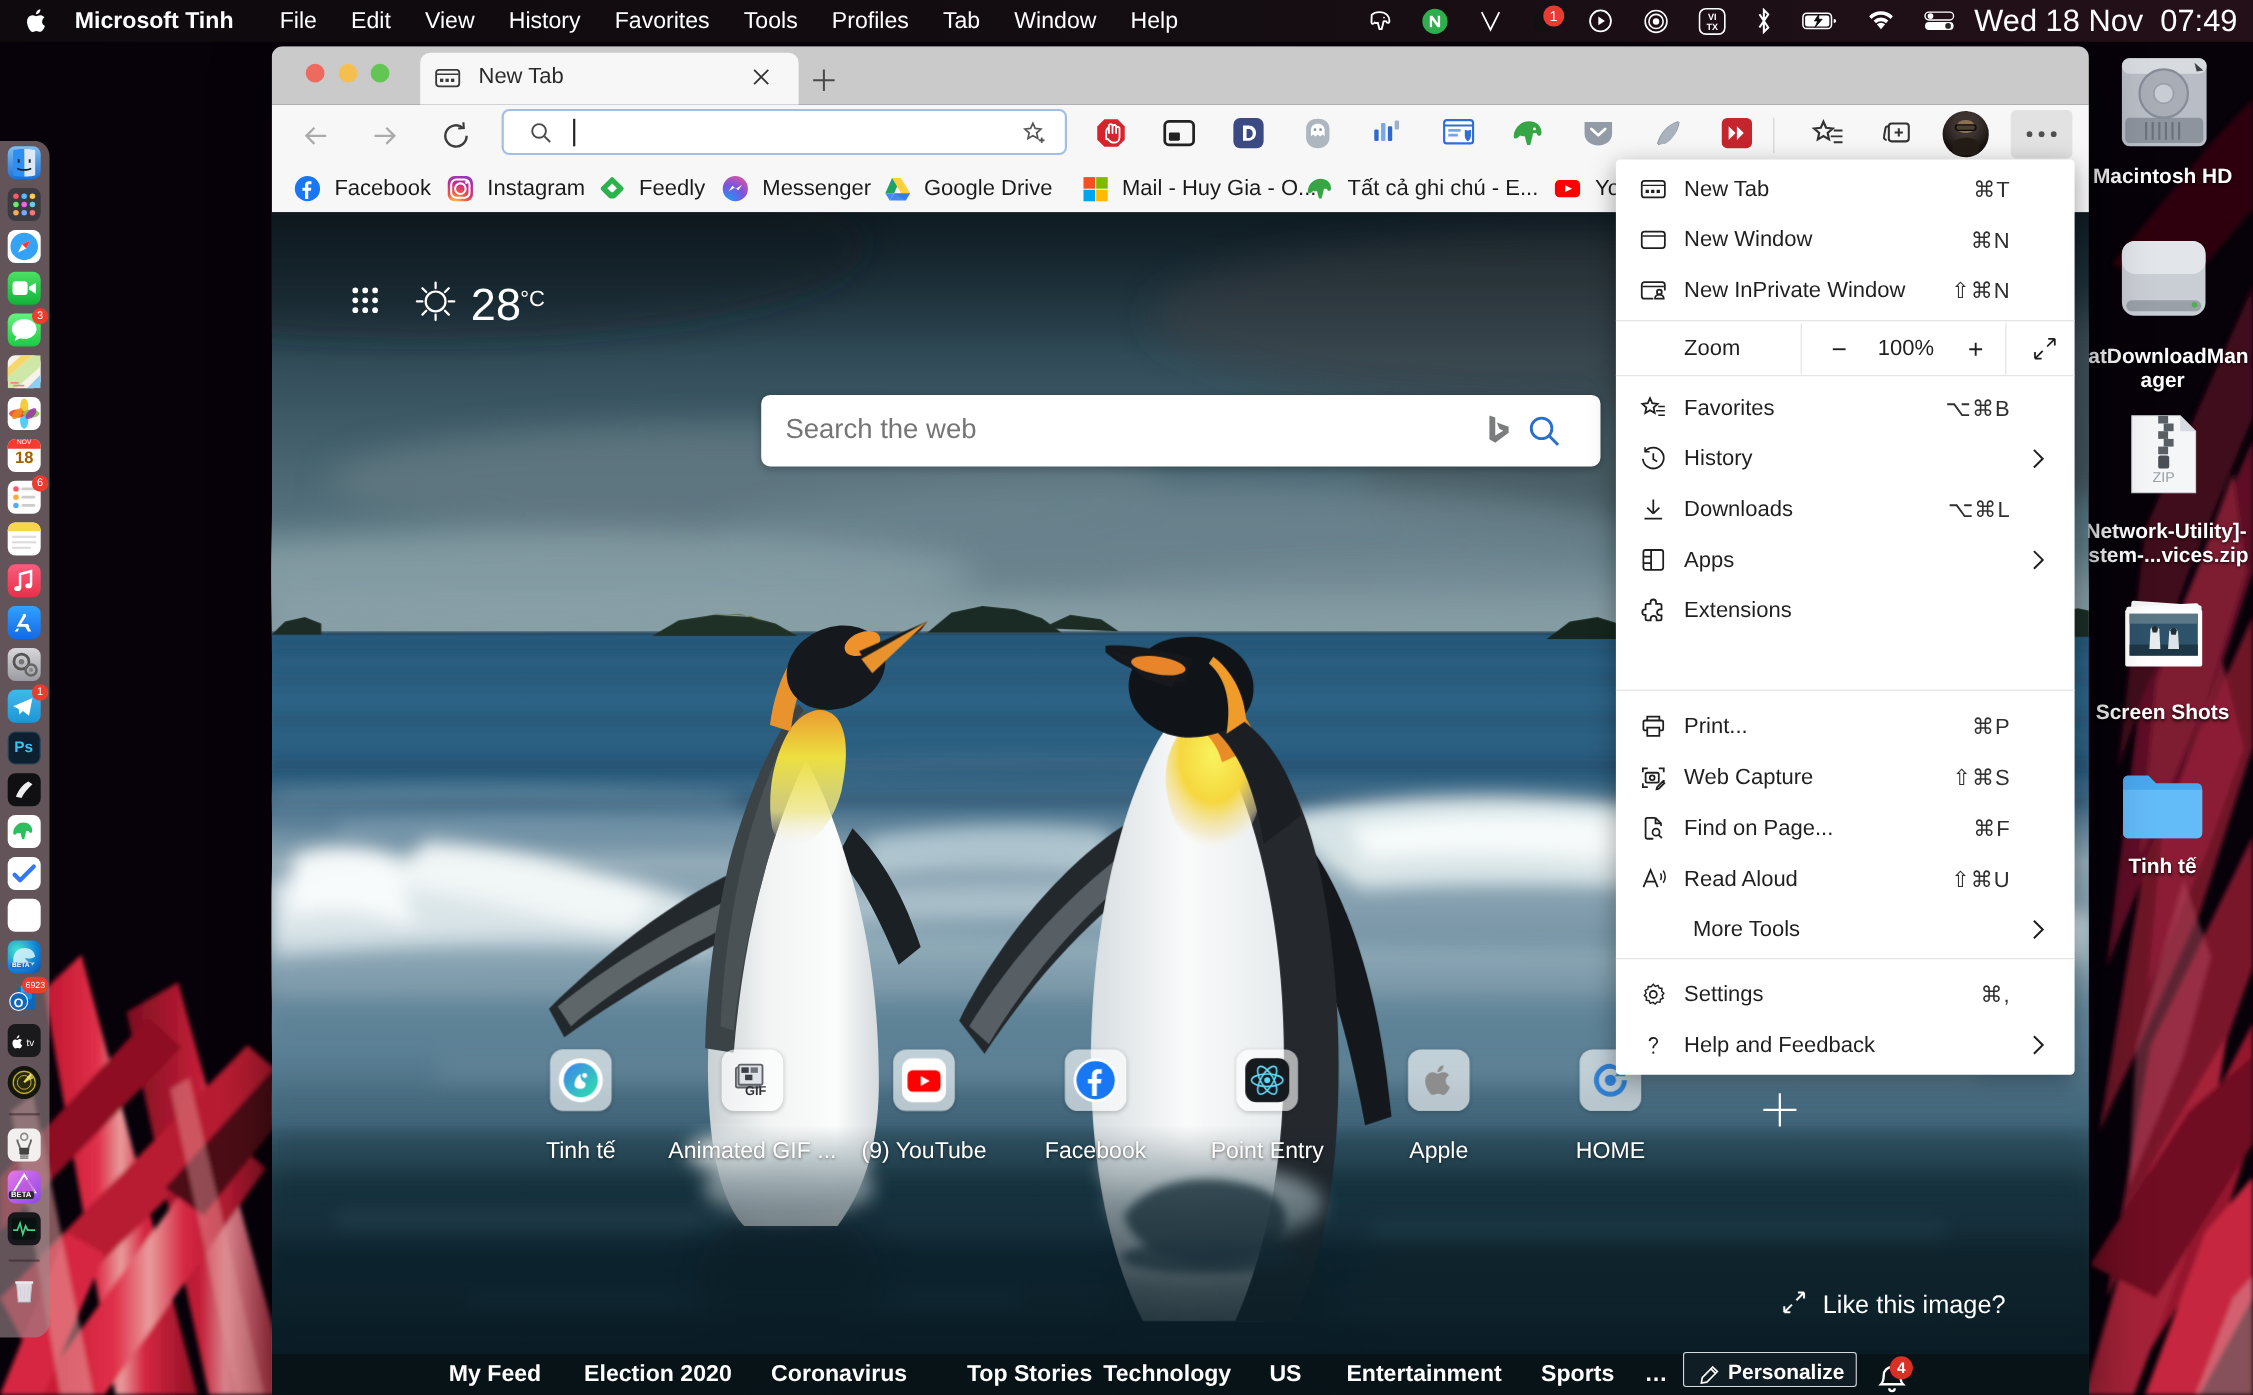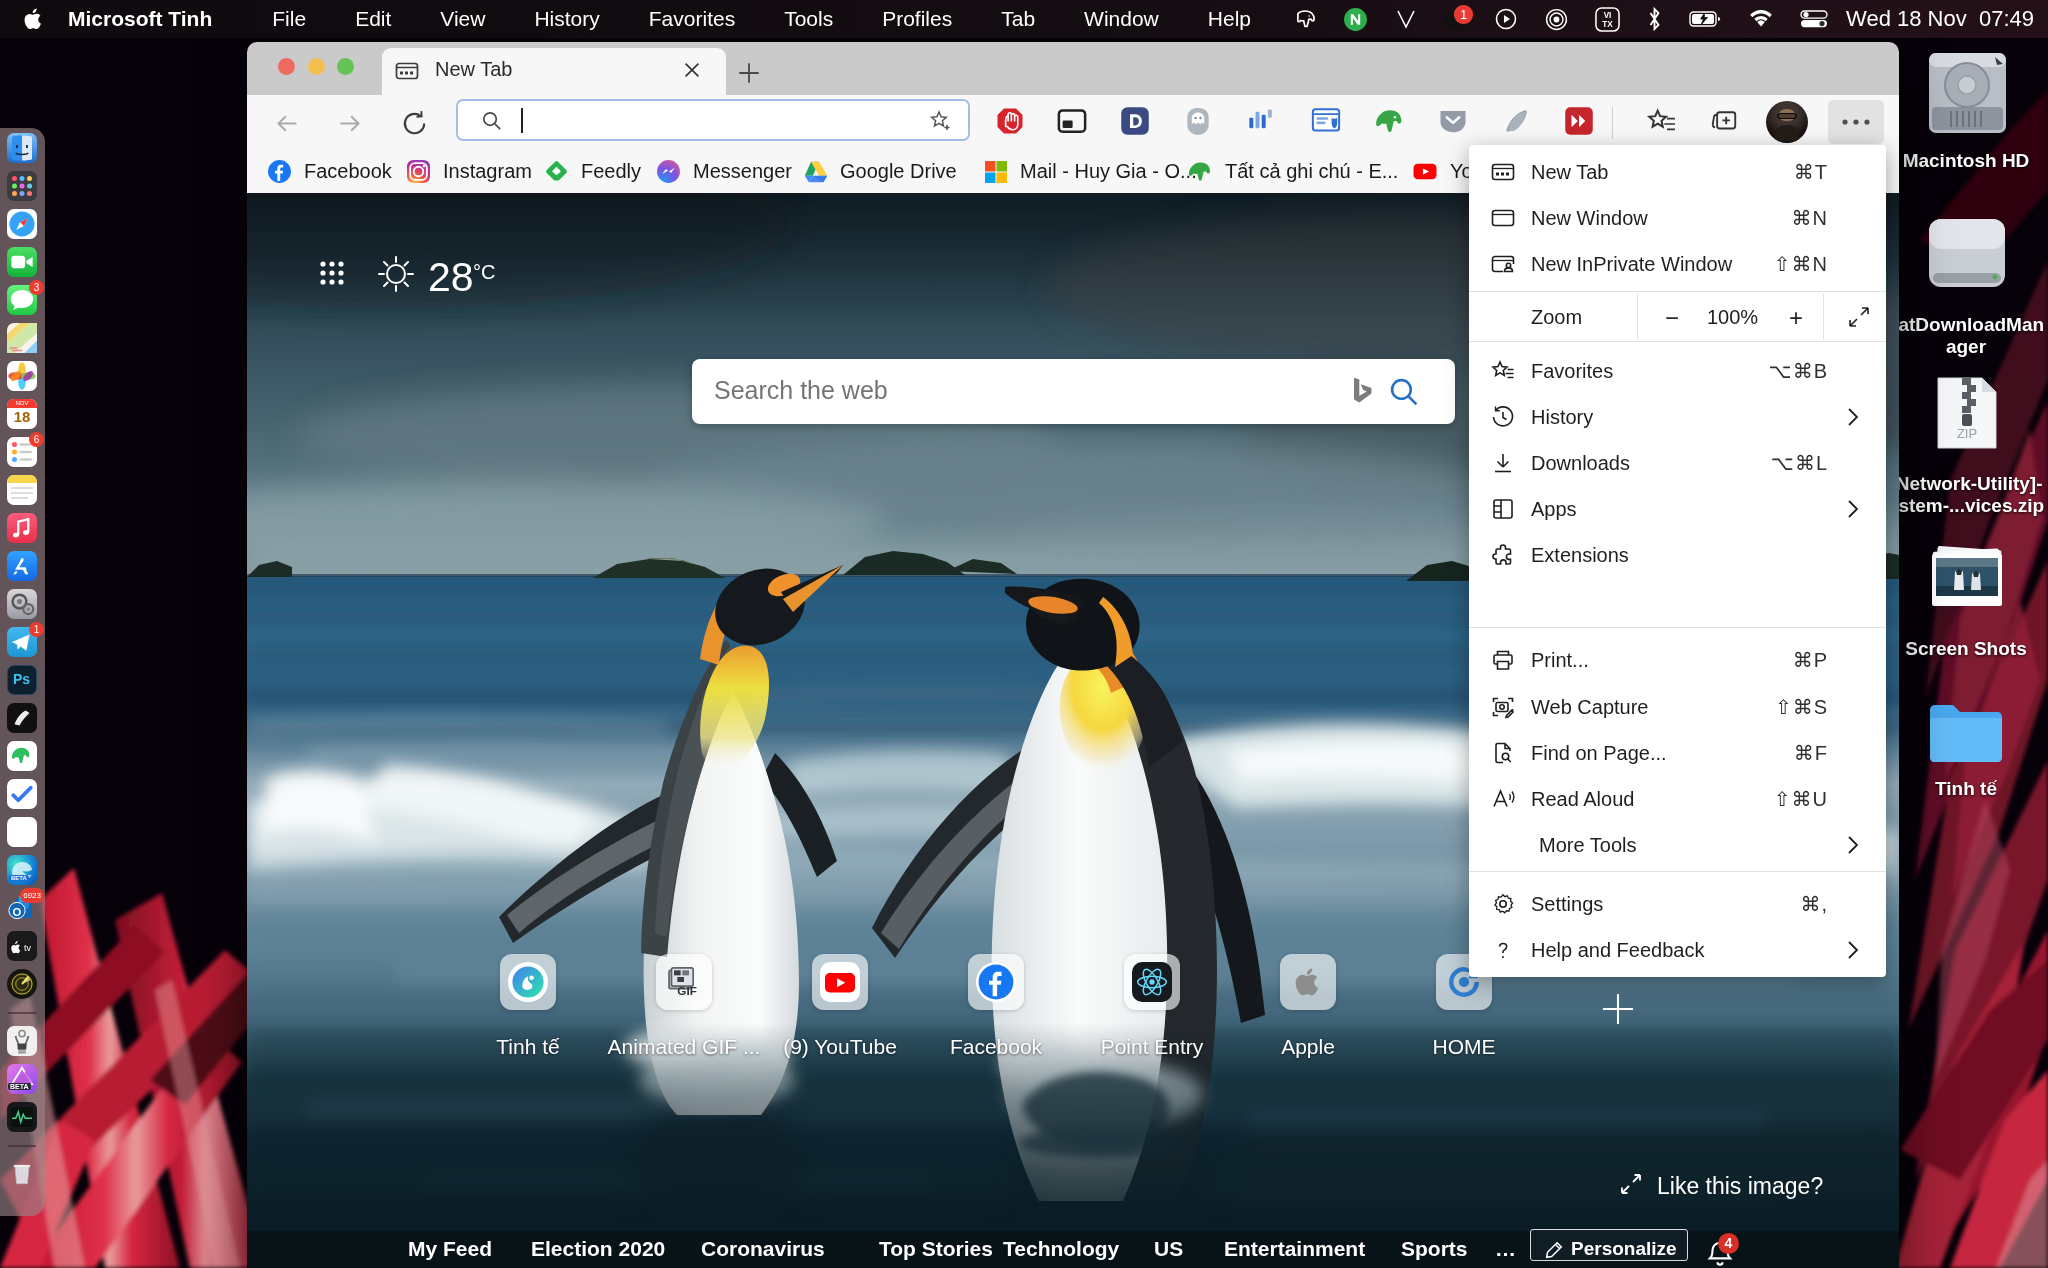--- a/index.html
+++ b/index.html
@@ -1,23 +1,23 @@
 <!DOCTYPE html>
 <html><head>
 <meta charset="utf-8">
 <style>
 * { margin:0; padding:0; box-sizing:border-box; }
 html,body { width:2048px; height:1268px; overflow:hidden; background:#000; font-family:"Liberation Sans", sans-serif; }
 #stage { position:absolute; top:0; left:0; width:2048px; height:1268px; overflow:hidden; }
 
 #menubar { position:absolute; top:0; left:0; width:2048px; height:38px; background:linear-gradient(90deg,#0e0a0e 0%,#140d12 55%,#1c0f16 75%,#241018 100%); color:#fff; display:flex; align-items:center; z-index:50; }
 #menubar .appname { font-weight:bold; font-size:21px; margin-left:26px; margin-right:11px; }
-#menubar .mitem { font-size:21px; margin-left:49px; }
+#menubar .mitem { font-size:21px; margin-left:31px; }
 #menubar .right { position:absolute; right:14px; top:0; height:38px; display:flex; align-items:center; color:#fff; }
-#menubar .clock { font-size:22px; margin-left:18px; }
+#menubar .clock { font-size:28px; margin-left:18px; }
 .sicon { margin-left:26px; display:flex; align-items:center; }
 
 #dock { position:absolute; left:0; top:128px; width:45px; height:1088px; background:rgba(155,135,138,0.62); border-radius:0 14px 14px 0; z-index:40; }
 .dicon { position:absolute; left:7px; width:30px; height:30px; border-radius:7px; }
 .badge { position:absolute; top:-5px; right:-7px; background:#ec3b2f; color:#fff; border-radius:8px; font-size:10px; min-width:15px; height:15px; line-height:15px; text-align:center; padding:0 3px; }
 
 .desk { position:absolute; text-align:center; color:#fff; font-weight:bold; font-size:19px; text-shadow:0 1px 3px rgba(0,0,0,0.9); z-index:5;}
 
 #win { position:absolute; left:247px; top:42px; width:1652px; height:1226px; border-radius:10px 10px 0 0; box-shadow:0 18px 50px rgba(0,0,0,0.55); overflow:hidden; z-index:10; }
 #titlebar { position:absolute; top:0; left:0; width:100%; height:53px; background:#cacaca; }

